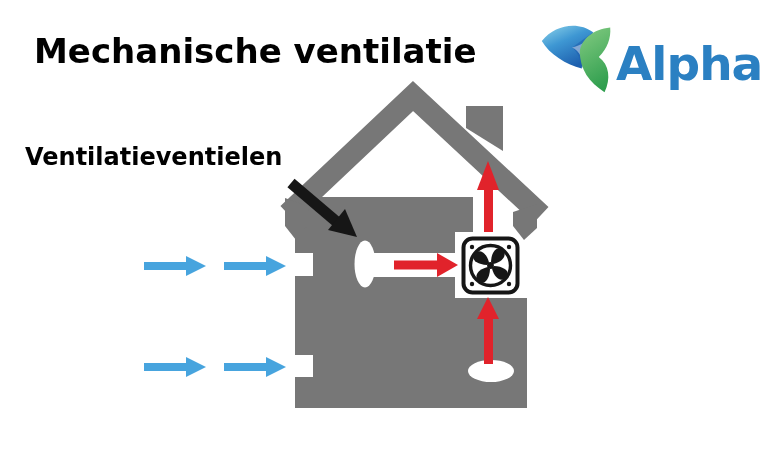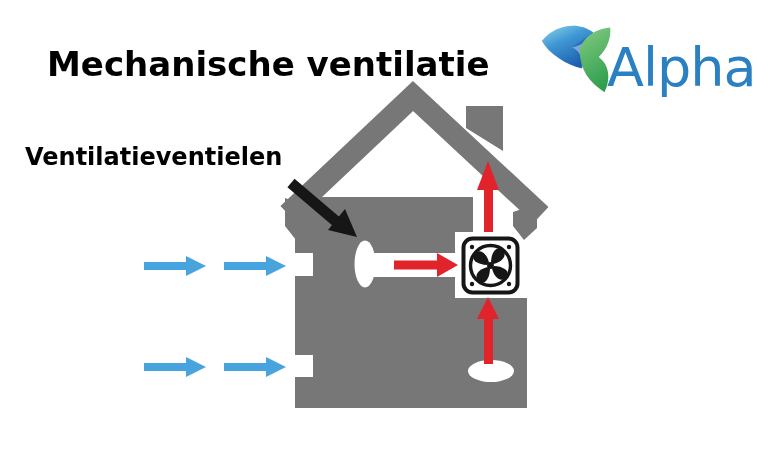--- a/index.html
+++ b/index.html
@@ -1,34 +1,34 @@
 <!DOCTYPE html>
 <html style="--title-black: #000000; --house-gray: #777777; --arrow-red: #e1232b; --arrow-blue: #47a4de; --arrow-black: #161616; --logo-blue: #2b80c2; --logo-green: #41a046;"><head>
 <meta charset="utf-8">
 <style>
   html,body{margin:0;padding:0;background:#ffffff;}
   .canvas{
     position:relative;width:768px;height:455px;overflow:hidden;background:#fff;
     font-family:"DejaVu Sans","Liberation Sans",sans-serif;
   }
   .title{
-    position:absolute;left:30px;top:27px;margin:17px;
+    position:absolute;left:30px;top:27px;margin:4px;
     font-size:34px;font-weight:bold;color:var(--title-black,#000);
     letter-spacing:0px;white-space:nowrap;
   }
   .subtitle{
     position:absolute;left:25px;top:143px;
     font-size:24px;font-weight:bold;color:var(--title-black,#000);
     white-space:nowrap;
   }
   .logo{position:absolute;left:538px;top:14px;width:226px;height:86px;}
   .logo-icon{position:absolute;left:0;top:4px;}
   .logo-main{
-    position:absolute;left:69px;top:22px;
-    font-size:54px;font-weight:normal;color:var(--logo-blue,#2b80c2);
+    position:absolute;left:78px;top:22px;
+    font-size:47px;font-weight:bold;color:var(--logo-blue,#2b80c2);
     letter-spacing:-1px;white-space:nowrap;
   }
   .logo-sub{
     position:absolute;left:101px;top:60px;
     font-size:20px;font-weight:bold;color:var(--logo-green,#41a046);
     letter-spacing:0px;white-space:nowrap;
   }
   svg .gray{fill:var(--house-gray,#777777);}
   svg .gray-stroke{stroke:var(--house-gray,#777777);fill:none;}
   svg .white{fill:#ffffff;}

